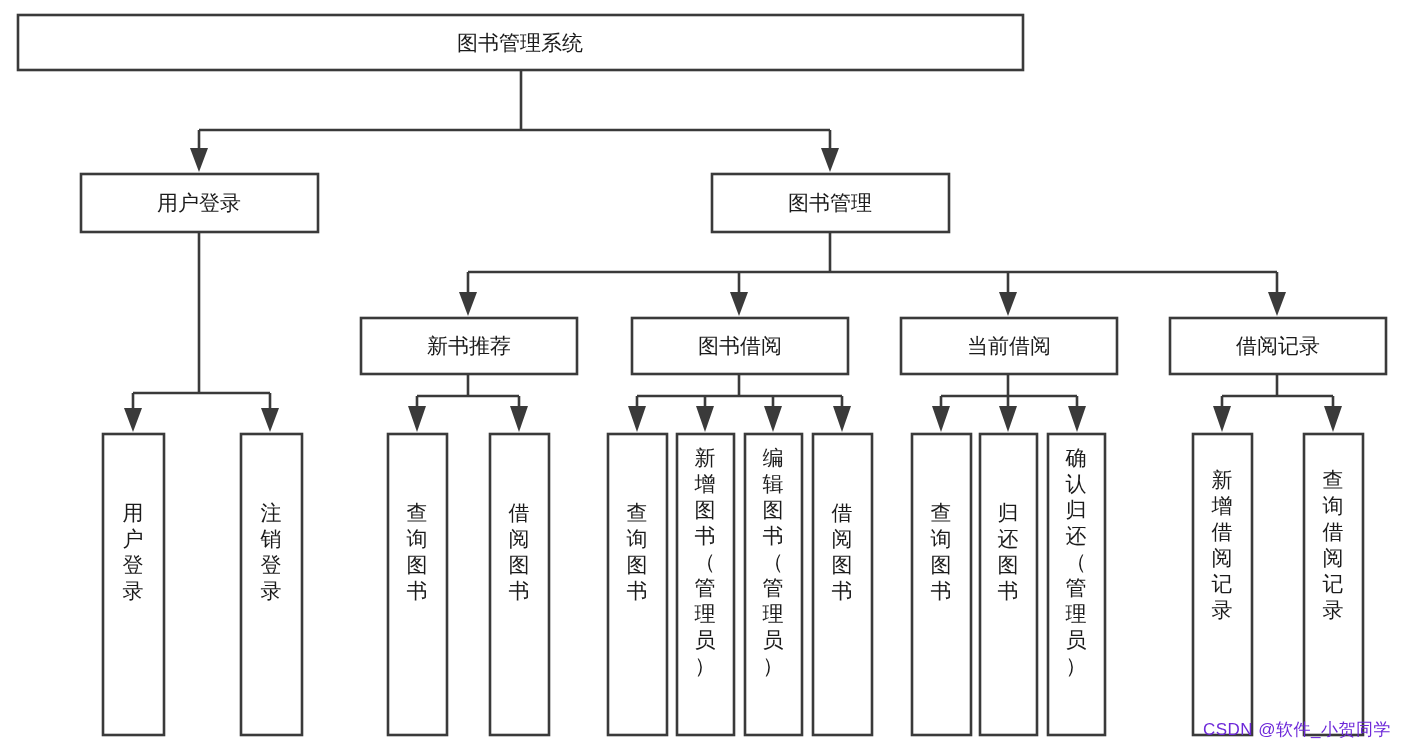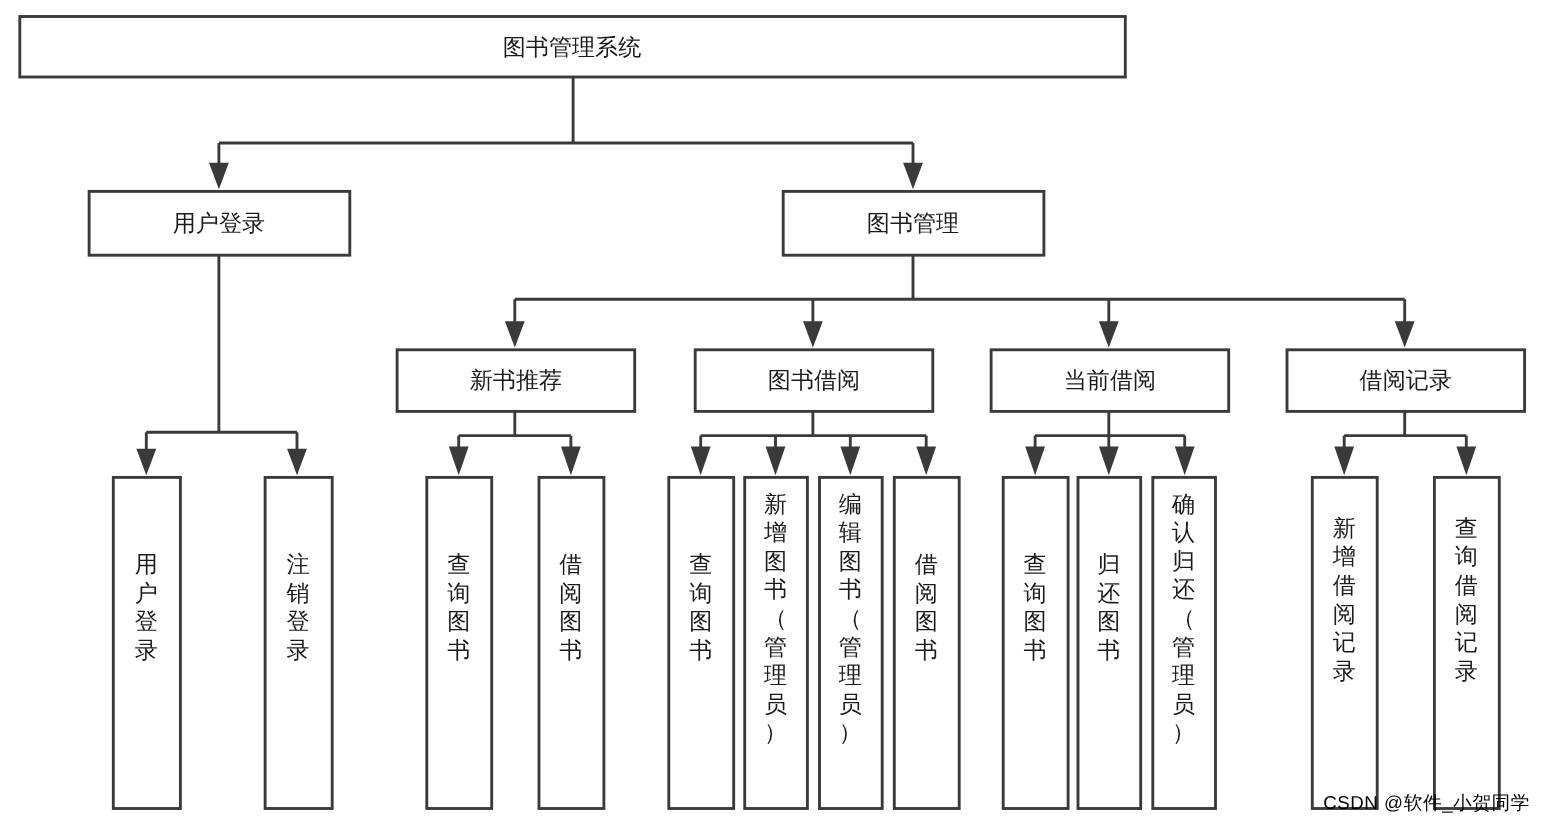--- a/index.html
+++ b/index.html
@@ -56,21 +56,21 @@
     font-size: 21px;
     fill: #1b1b1b;
     text-anchor: middle;
   }
   .watermark {
     position: absolute;
     right: 14px;
     bottom: 6px;
     font-family: "Liberation Sans", "DejaVu Sans", sans-serif;
     font-size: 17px;
-    color: #000000;
+    color: #6d28d9;
     letter-spacing: 0.5px;
     white-space: nowrap;
     user-select: none;
   }
 </style>
 </head>
 <body>
 
 <div id="diagram-root">
 

